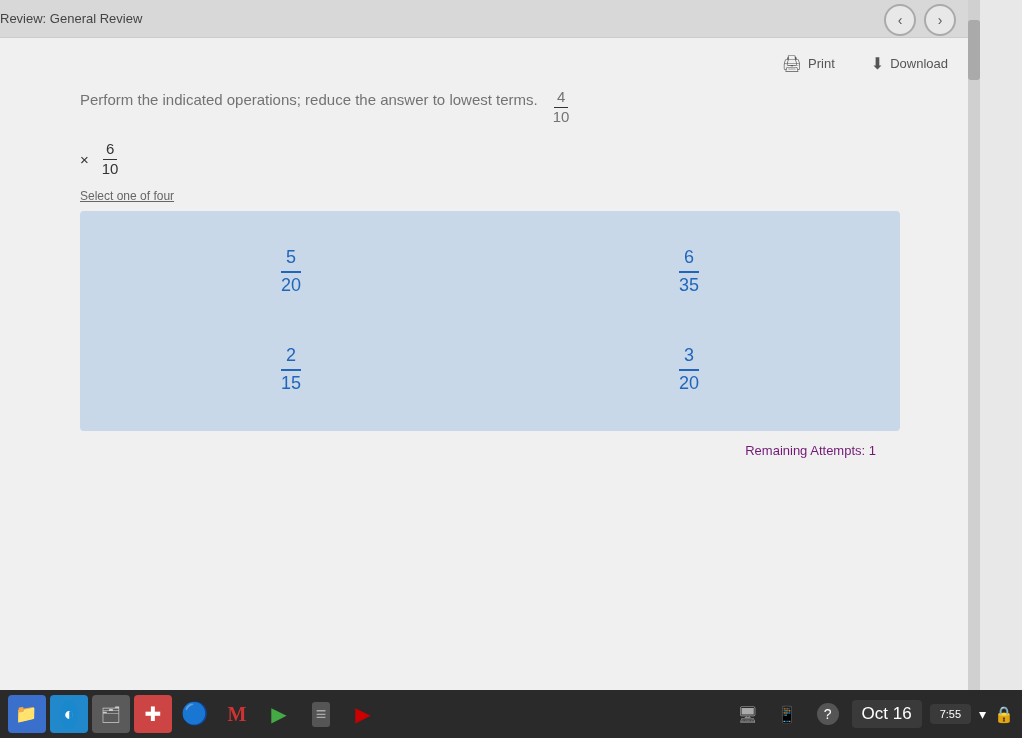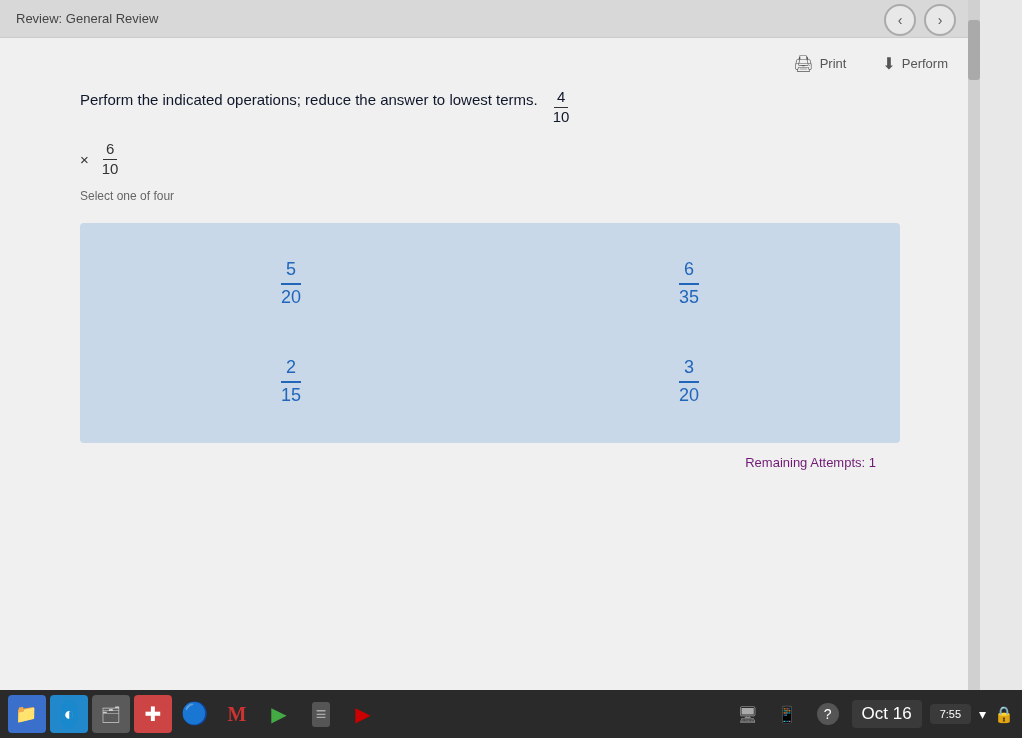--- a/index.html
+++ b/index.html
@@ -23,21 +23,21 @@
       overflow: hidden;
     }
 
     
     .header-bar {
       width: 100%;
       height: 38px;
       background: #d8d8d8;
       display: flex;
       align-items: center;
-      padding: 0 16px;
+      padding: 0 0;
       border-bottom: 1px solid #ccc;
     }
 
     .header-title {
       font-size: 13px;
       color: #444;
       font-weight: normal;
     }
 
     
@@ -88,21 +88,21 @@
       font-size: 16px;
     }
 
     
     .question-area {
       padding: 0 80px 20px 80px;
     }
 
     .question-text {
       font-size: 15px;
-      color: #0f172a;
+      color: #737373;
       margin-bottom: 16px;
       display: flex;
       align-items: flex-start;
       gap: 8px;
       flex-wrap: wrap;
     }
 
     .question-label {
       line-height: 1.4;
     }
@@ -136,21 +136,22 @@
       gap: 6px;
       font-size: 15px;
       color: #333;
       margin-bottom: 12px;
     }
 
     
     .select-label {
       font-size: 12px;
       color: #666;
-      margin-bottom: 20px;
+      margin-bottom: 8px;
+      text-decoration: underline;
     }
 
     
     .choices-grid {
       background: #c8d8e8;
       border-radius: 4px;
       padding: 20px;
       display: grid;
       grid-template-columns: 1fr 1fr;
       grid-template-rows: 1fr 1fr;
@@ -313,21 +314,21 @@
     <div class="nav-arrow">›</div>
   </div>
 
   <div class="toolbar">
     <button class="toolbar-btn">
       <span class="btn-icon">🖨</span>
       <span>Print</span>
     </button>
     <button class="toolbar-btn">
       <span class="btn-icon">⬇</span>
-      <span>Perform</span>
+      <span>Download</span>
     </button>
   </div>
 
   <div class="question-area">
 
     <div class="question-text">
       <span class="question-label">Perform the indicated operations; reduce the answer to lowest terms.</span>
       <span class="fraction-inline">
         <span class="numerator">4</span>
         <span class="denominator">10</span>

